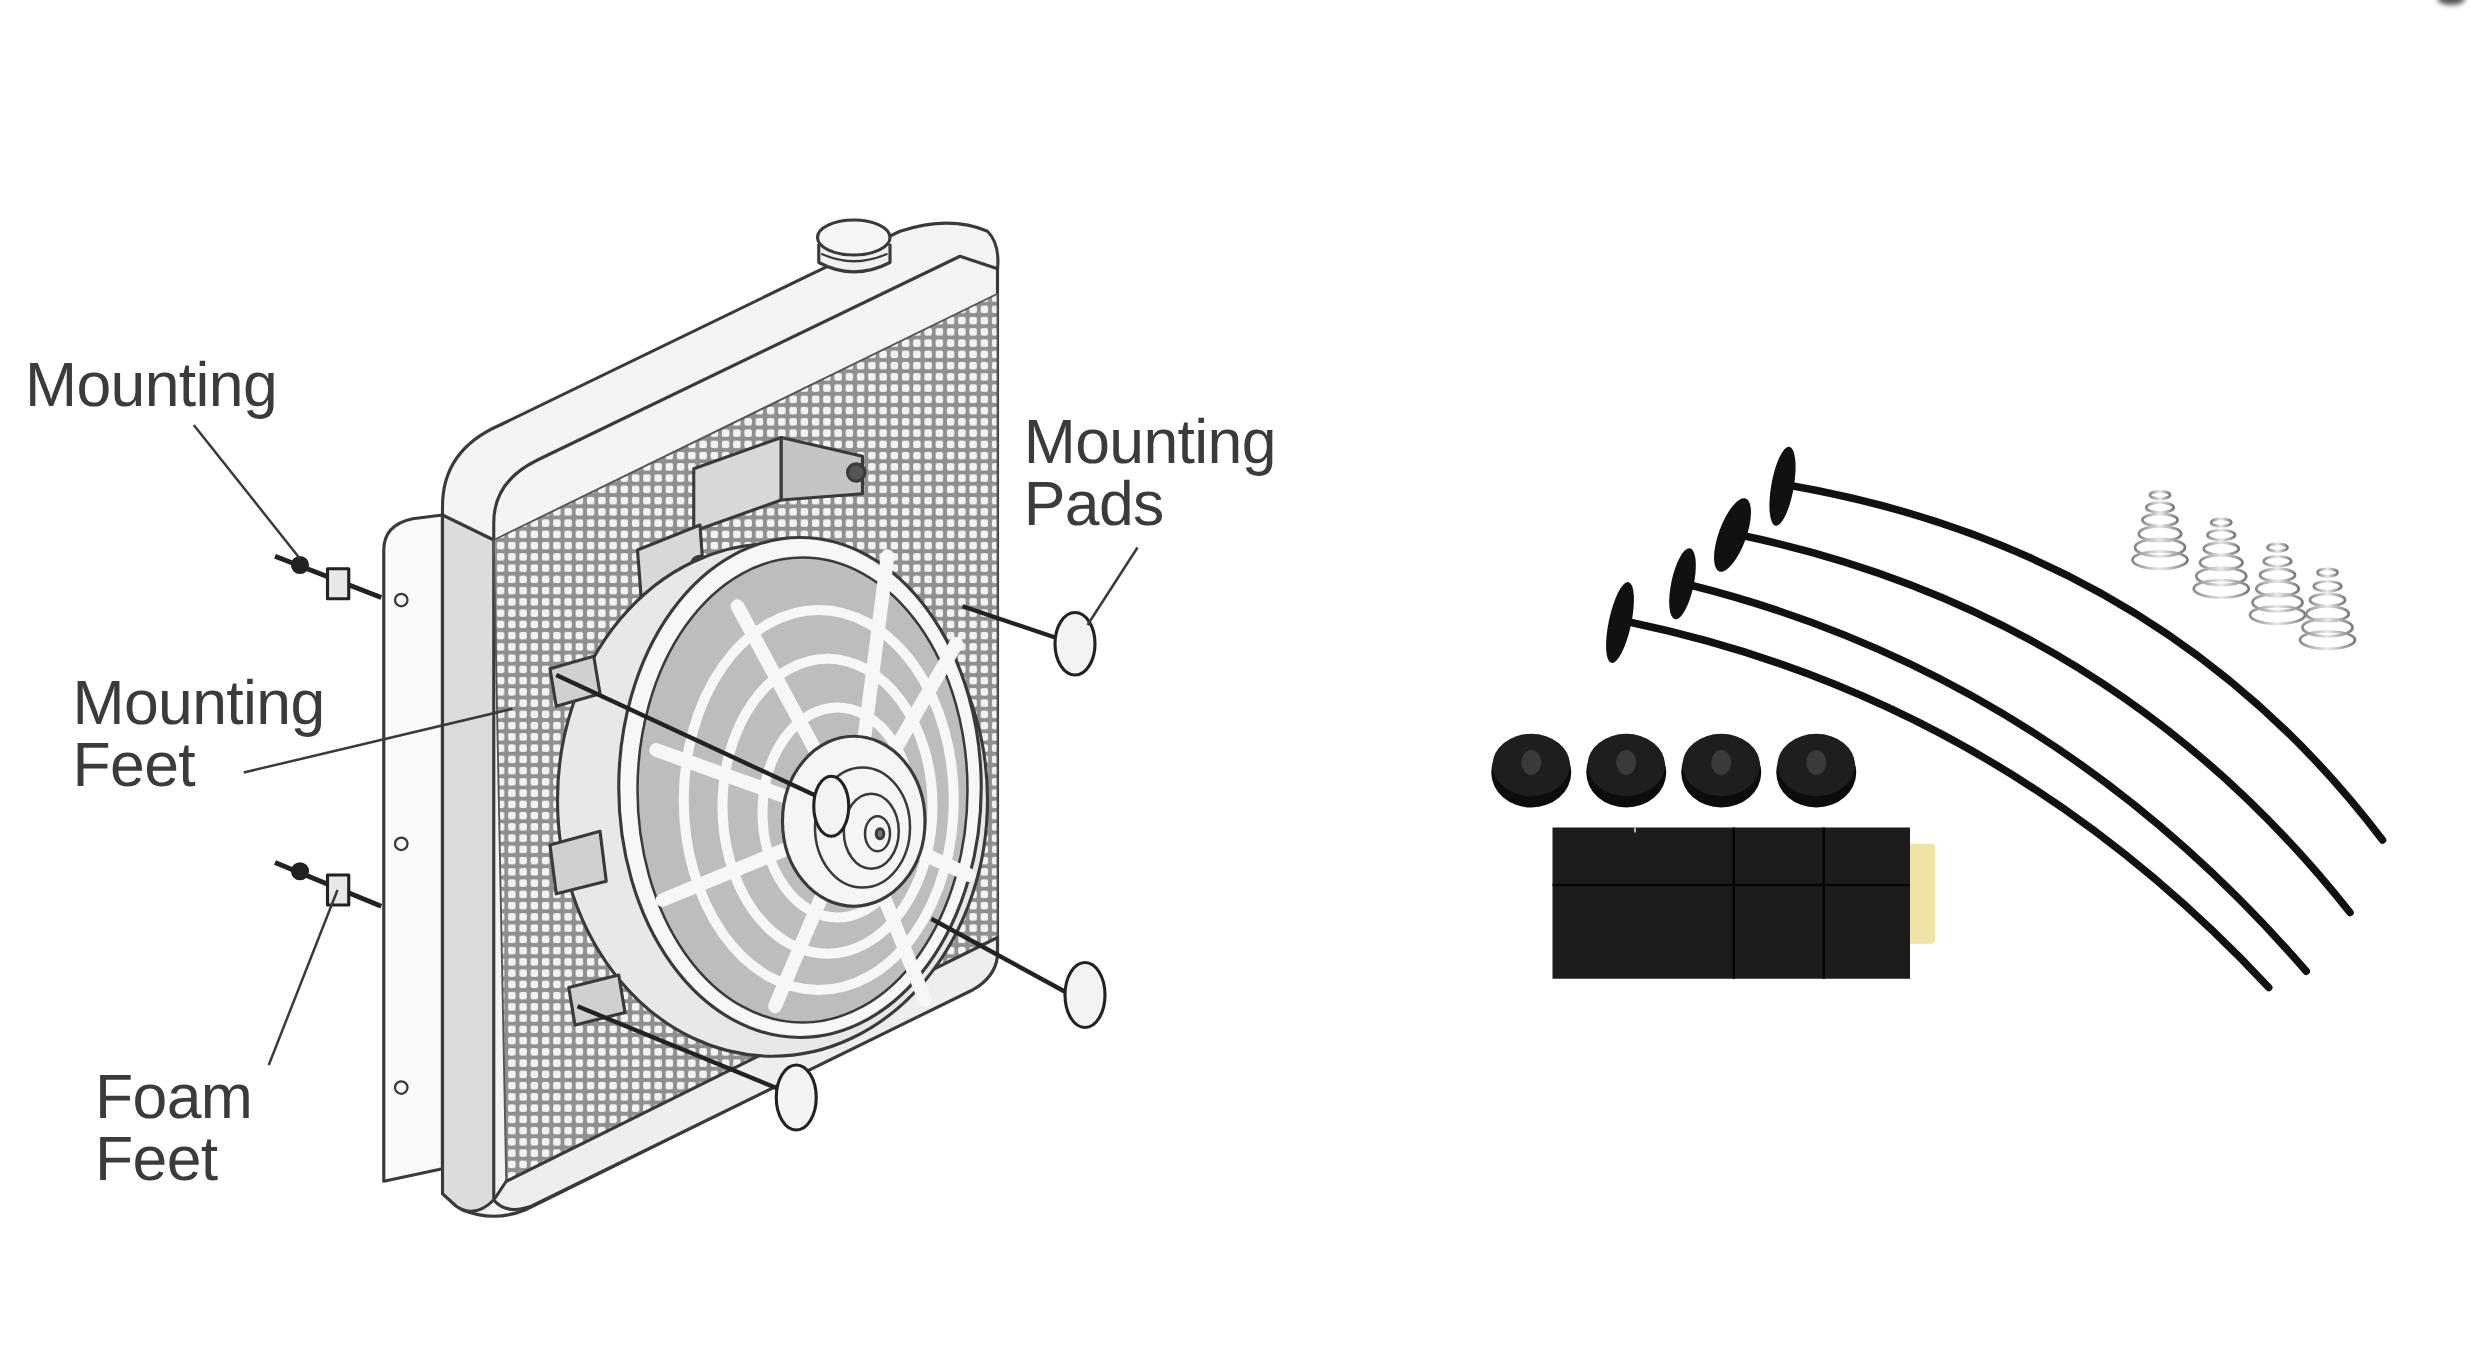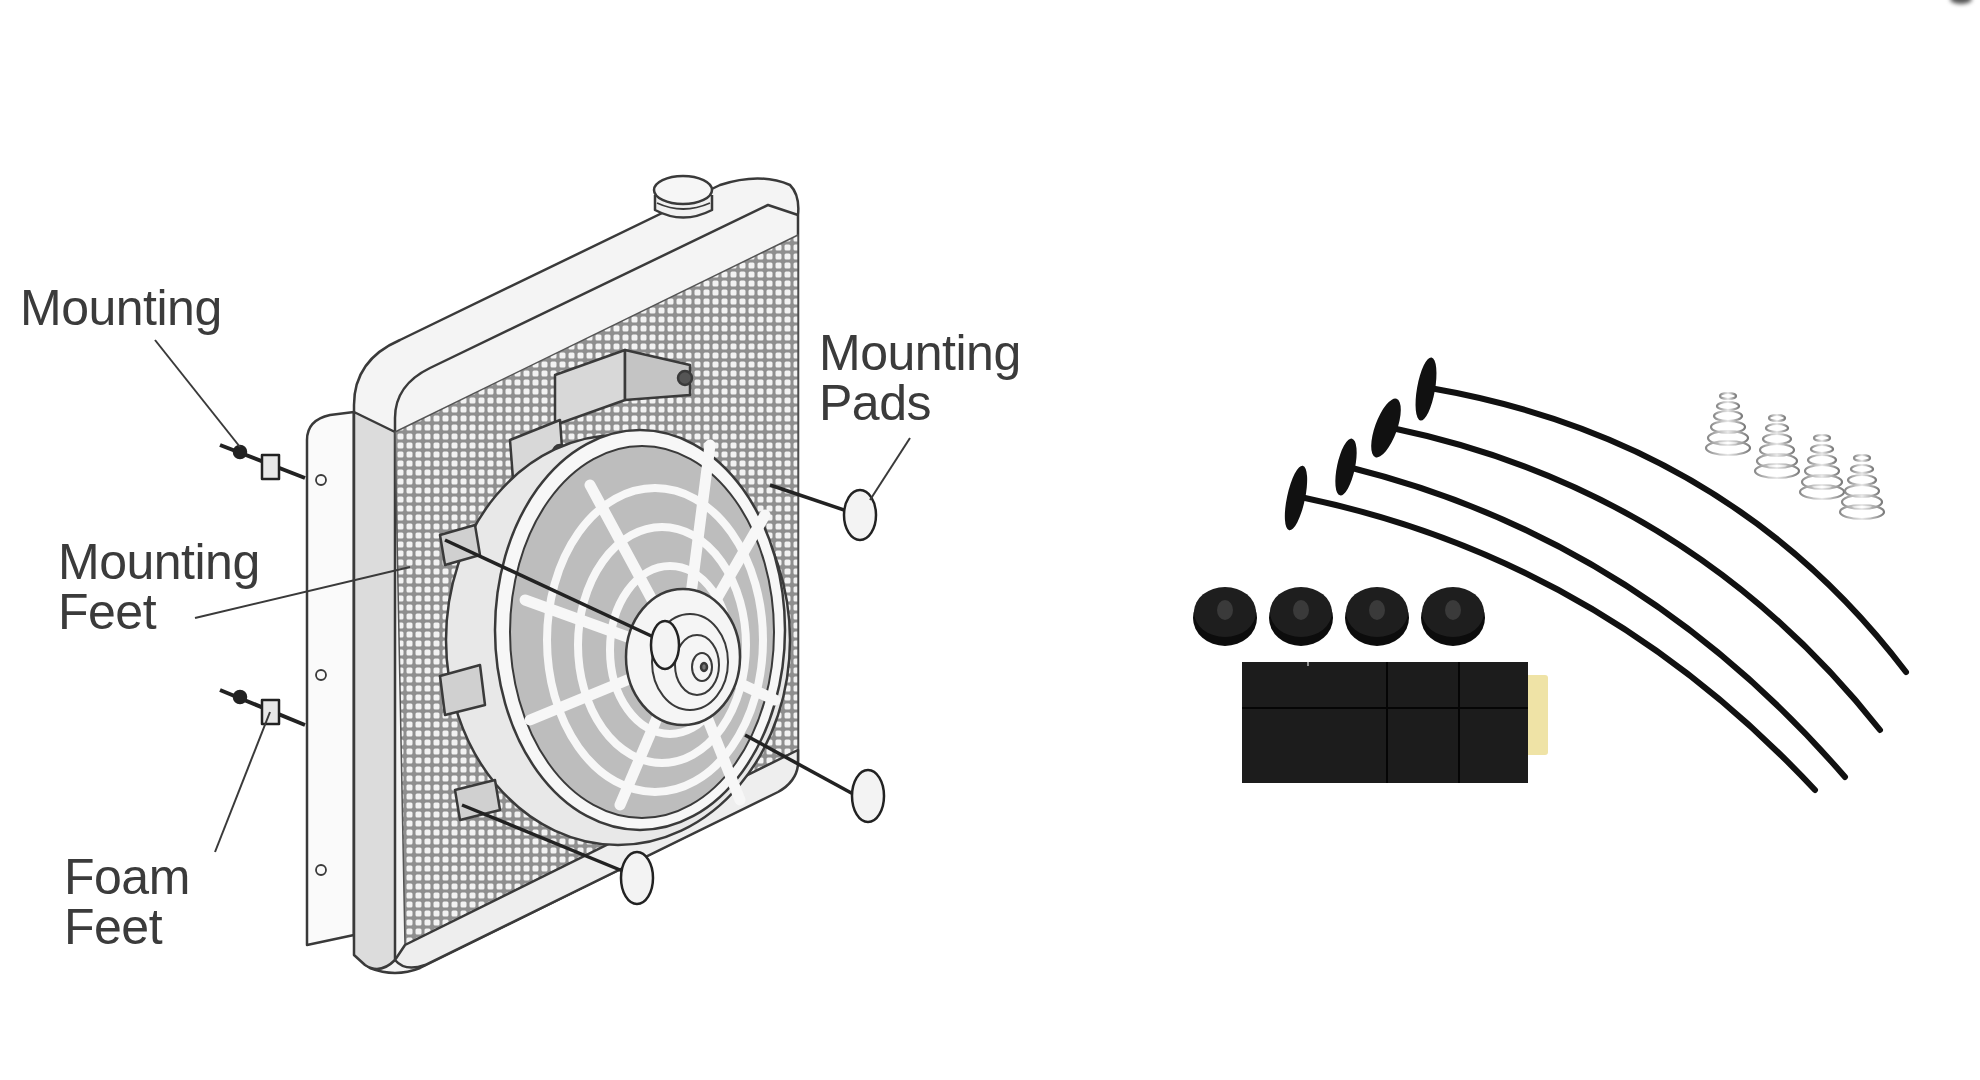--- a/index.html
+++ b/index.html
@@ -210,19 +210,19 @@
     <span>Mounting</span>
   </div>
   <div class="label" style="left:819px; top:328px;">
     <span>Mounting</span>
     <span>Pads</span>
   </div>
   <div class="label" style="left:58px; top:537px;">
     <span>Mounting</span>
     <span>Feet</span>
   </div>
-  <div class="label" style="left:64px; top:852px;">
+  <div class="label" style="left:76px; top:852px;">
     <span>Foam</span>
     <span>Feet</span>
   </div>
 
   <div class="corner-blob"></div>
 </div>
 
 </body></html>

